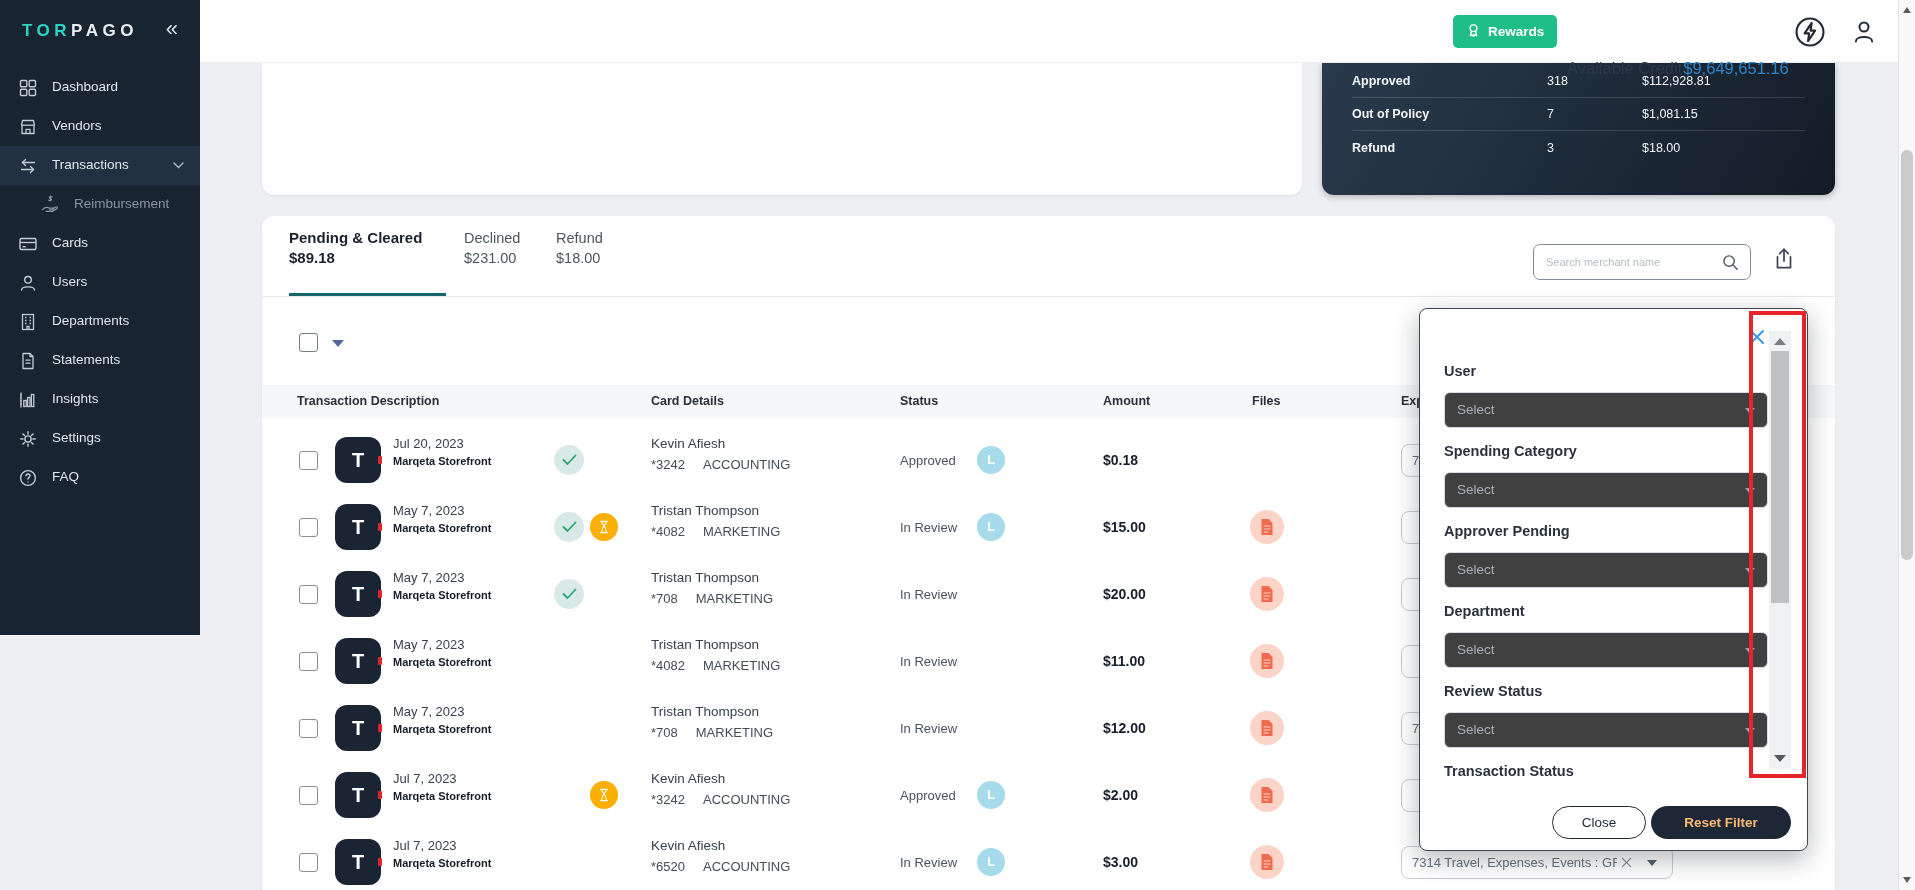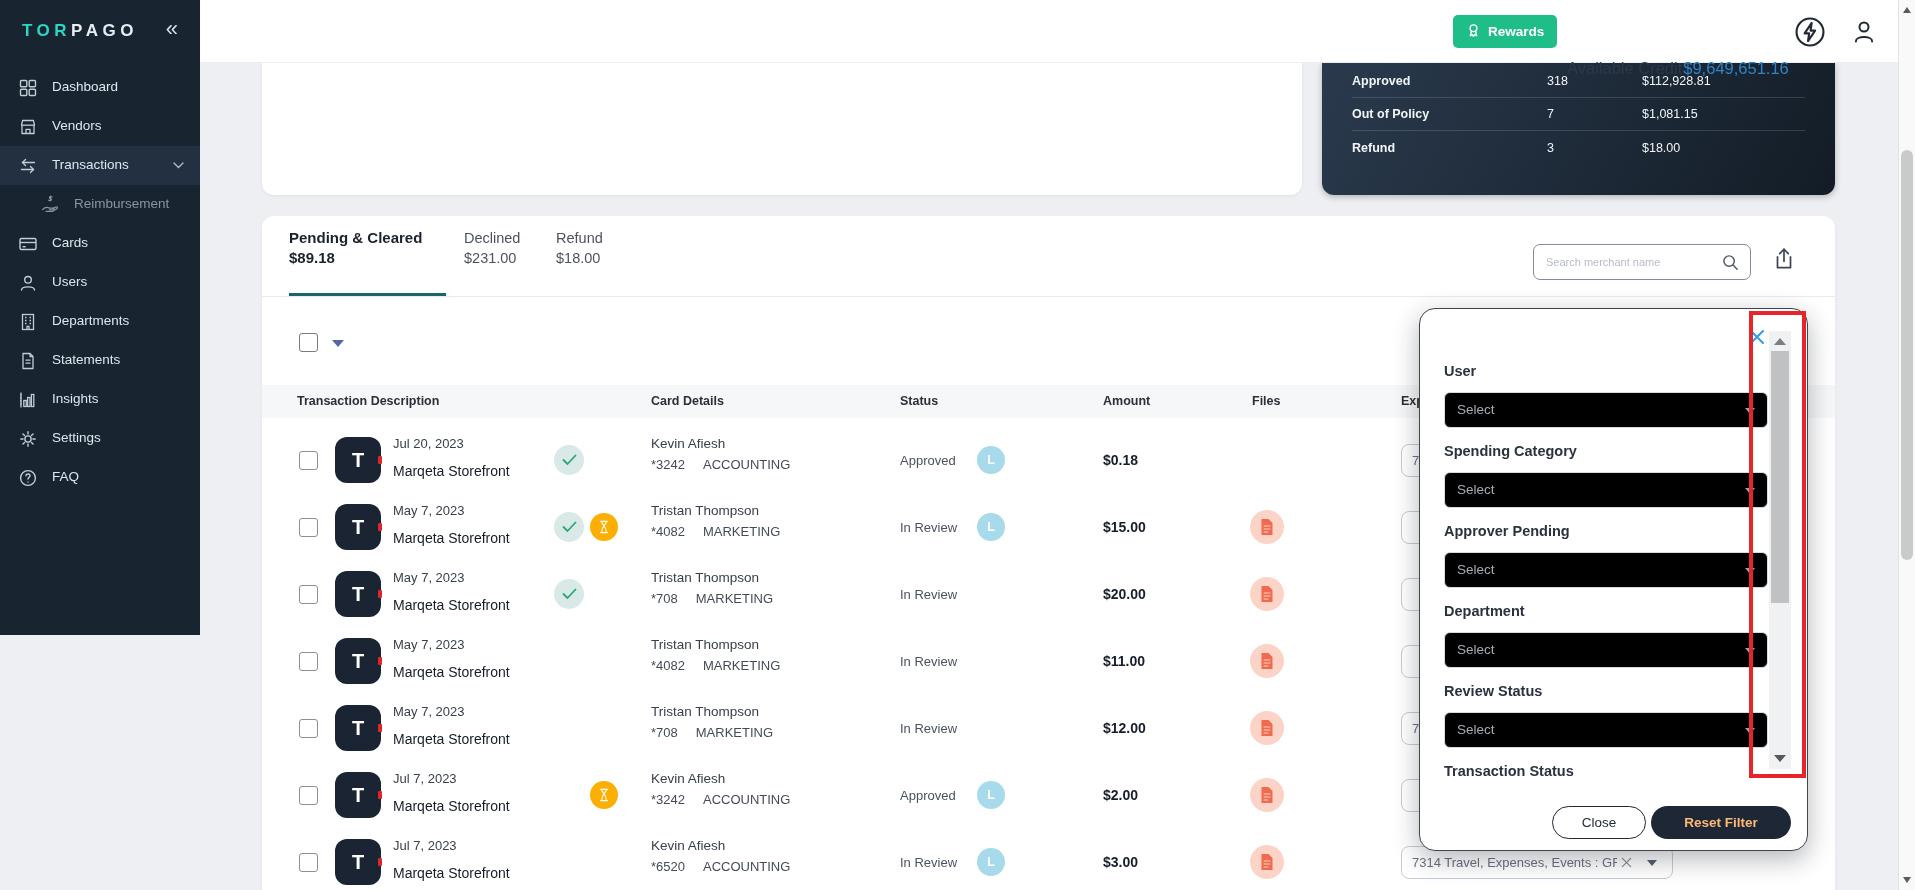--- a/index.html
+++ b/index.html
@@ -64,43 +64,43 @@
   .th { position:absolute; top:9px; font-size:12.5px; font-weight:700; color:#2a3038; }
   .th1{left:35px;} .th2{left:389px;} .th3{left:638px;} .th4{left:841px;} .th5{left:990px;} .th6{left:1139px;}
   .rows { position:absolute; left:0; top:211px; width:100%; }
 
   .trow { position:relative; height:67px; cursor:pointer; }
   .row-checkbox { position:absolute; left:37px; top:24px; width:19px; height:19px; border:1.6px solid #8b9097; border-radius:3px; background:#fff; cursor:pointer; }
   .avatar { position:absolute; left:73px; top:10px; width:46px; height:46px; background:#1b2433; border-radius:12px; color:#fff; font-size:20px; font-weight:700; display:flex; align-items:center; justify-content:center; }
   .avatar-notch { position:absolute; right:-1px; top:19px; width:4px; height:8px; background:#d9272e; border-radius:1px; }
   .row-desc { position:absolute; left:131px; top:9px; }
   .row-date { font-size:13px; color:#39404d; }
-  .row-merchant { font-size:14px; font-weight:400; color:#161d29; margin-top:12px; }
+  .row-merchant { font-size:11px; font-weight:700; color:#161d29; margin-top:4px; }
   .chk-circle { position:absolute; left:292px; top:18px; width:30px; height:30px; border-radius:50%; background:#d8e9e7; display:flex; align-items:center; justify-content:center; color:#2ca876; }
   .hg-circle { position:absolute; left:328px; top:19px; width:28px; height:28px; border-radius:50%; background:#fcaf03; display:flex; align-items:center; justify-content:center; color:#fff; }
   .row-card { position:absolute; left:389px; top:9px; }
   .row-user { font-size:13.5px; color:#39404d; }
   .row-cardline { font-size:13px; color:#444b57; margin-top:6px; }
   .row-dept { margin-left:18px; }
   .row-status { position:absolute; left:638px; top:26px; font-size:13px; color:#4a5160; }
   .l-badge { position:absolute; left:715px; top:19px; width:28px; height:28px; border-radius:50%; background:#a7daeb; color:#fff; font-size:12.5px; font-weight:700; display:flex; align-items:center; justify-content:center; }
   .row-amount { position:absolute; left:841px; top:25px; font-size:14px; font-weight:700; color:#171e29; }
   .file-circle { position:absolute; left:988px; top:16px; width:34px; height:34px; border-radius:50%; background:#fbd3c7; display:flex; align-items:center; justify-content:center; cursor:pointer; }
   .chip { position:absolute; left:1139px; top:17px; width:272px; height:33px; border:1px solid #c8ccd2; border-radius:8px; background:#fff; cursor:pointer; }
   .chip-text { position:absolute; left:10px; top:8px; width:205px; font-size:13px; color:#6a7280; white-space:nowrap; overflow:hidden; }
   .chip-x { position:absolute; right:40px; top:7px; color:#8a919c; }
   .chip-caret { position:absolute; right:15px; top:13px; width:0; height:0; border-left:5px solid transparent; border-right:5px solid transparent; border-top:6px solid #55606d; }
 
   
-  .filter-panel { position:absolute; left:1219px; top:245px; width:389px; height:543px; background:#fff; border:1px solid #3f4650; border-radius:16px; box-shadow:0 8px 26px rgba(22,28,38,.32); z-index:40; }
+  .filter-panel { position:absolute; left:1219px; top:245px; width:389px; height:543px; background:#fff; border:1px solid #3f4650; border-radius:8px; box-shadow:0 8px 26px rgba(22,28,38,.32); z-index:40; }
   .panel-close { position:absolute; right:42px; top:20px; width:16px; height:16px; color:#2e9bf0; cursor:pointer; }
   .panel-fields { position:absolute; left:24px; top:54px; width:324px; }
   .pfield { height:80px; }
   .pfield-label { font-size:14.5px; font-weight:700; color:#2b323e; height:20px; }
-  .pfield-select { position:relative; margin-top:9px; height:36px; border:1px solid #d8dbe1; border-radius:6px; background:#000000; cursor:pointer; }
+  .pfield-select { position:relative; margin-top:9px; height:36px; border:1px solid #d8dbe1; border-radius:6px; background:#404040; cursor:pointer; }
   .pfield-placeholder { position:absolute; left:12px; top:9px; font-size:13.5px; color:#a7adb7; }
   .pfield-caret { position:absolute; right:12px; top:15px; width:0; height:0; border-left:5px solid transparent; border-right:5px solid transparent; border-top:6px solid #98a0ab; }
   .panel-scrollbar { position:absolute; right:16px; top:22px; width:22px; height:438px; background:#f0f1f2; }
   .ps-up { position:absolute; left:5px; top:7px; width:0; height:0; border-left:6px solid transparent; border-right:6px solid transparent; border-bottom:7px solid #7a7d82; }
   .ps-down { position:absolute; left:5px; bottom:7px; width:0; height:0; border-left:6px solid transparent; border-right:6px solid transparent; border-top:7px solid #55585e; }
   .ps-thumb { position:absolute; left:2px; top:20px; width:18px; height:252px; background:#c0c1c3; cursor:pointer; }
   .panel-buttons { position:absolute; left:0; top:497px; width:100%; }
   .btn-close { position:absolute; left:132px; top:0; width:94px; height:33px; border-radius:17px; border:1.6px solid #1d2735; background:#fff; color:#1d2735; font-size:13.5px; font-family:inherit; cursor:pointer; }
   .btn-reset { position:absolute; left:231px; top:0; width:140px; height:33px; border-radius:17px; border:none; background:#1d2735; color:#fdba74; font-size:13.5px; font-weight:600; font-family:inherit; cursor:pointer; }
 

